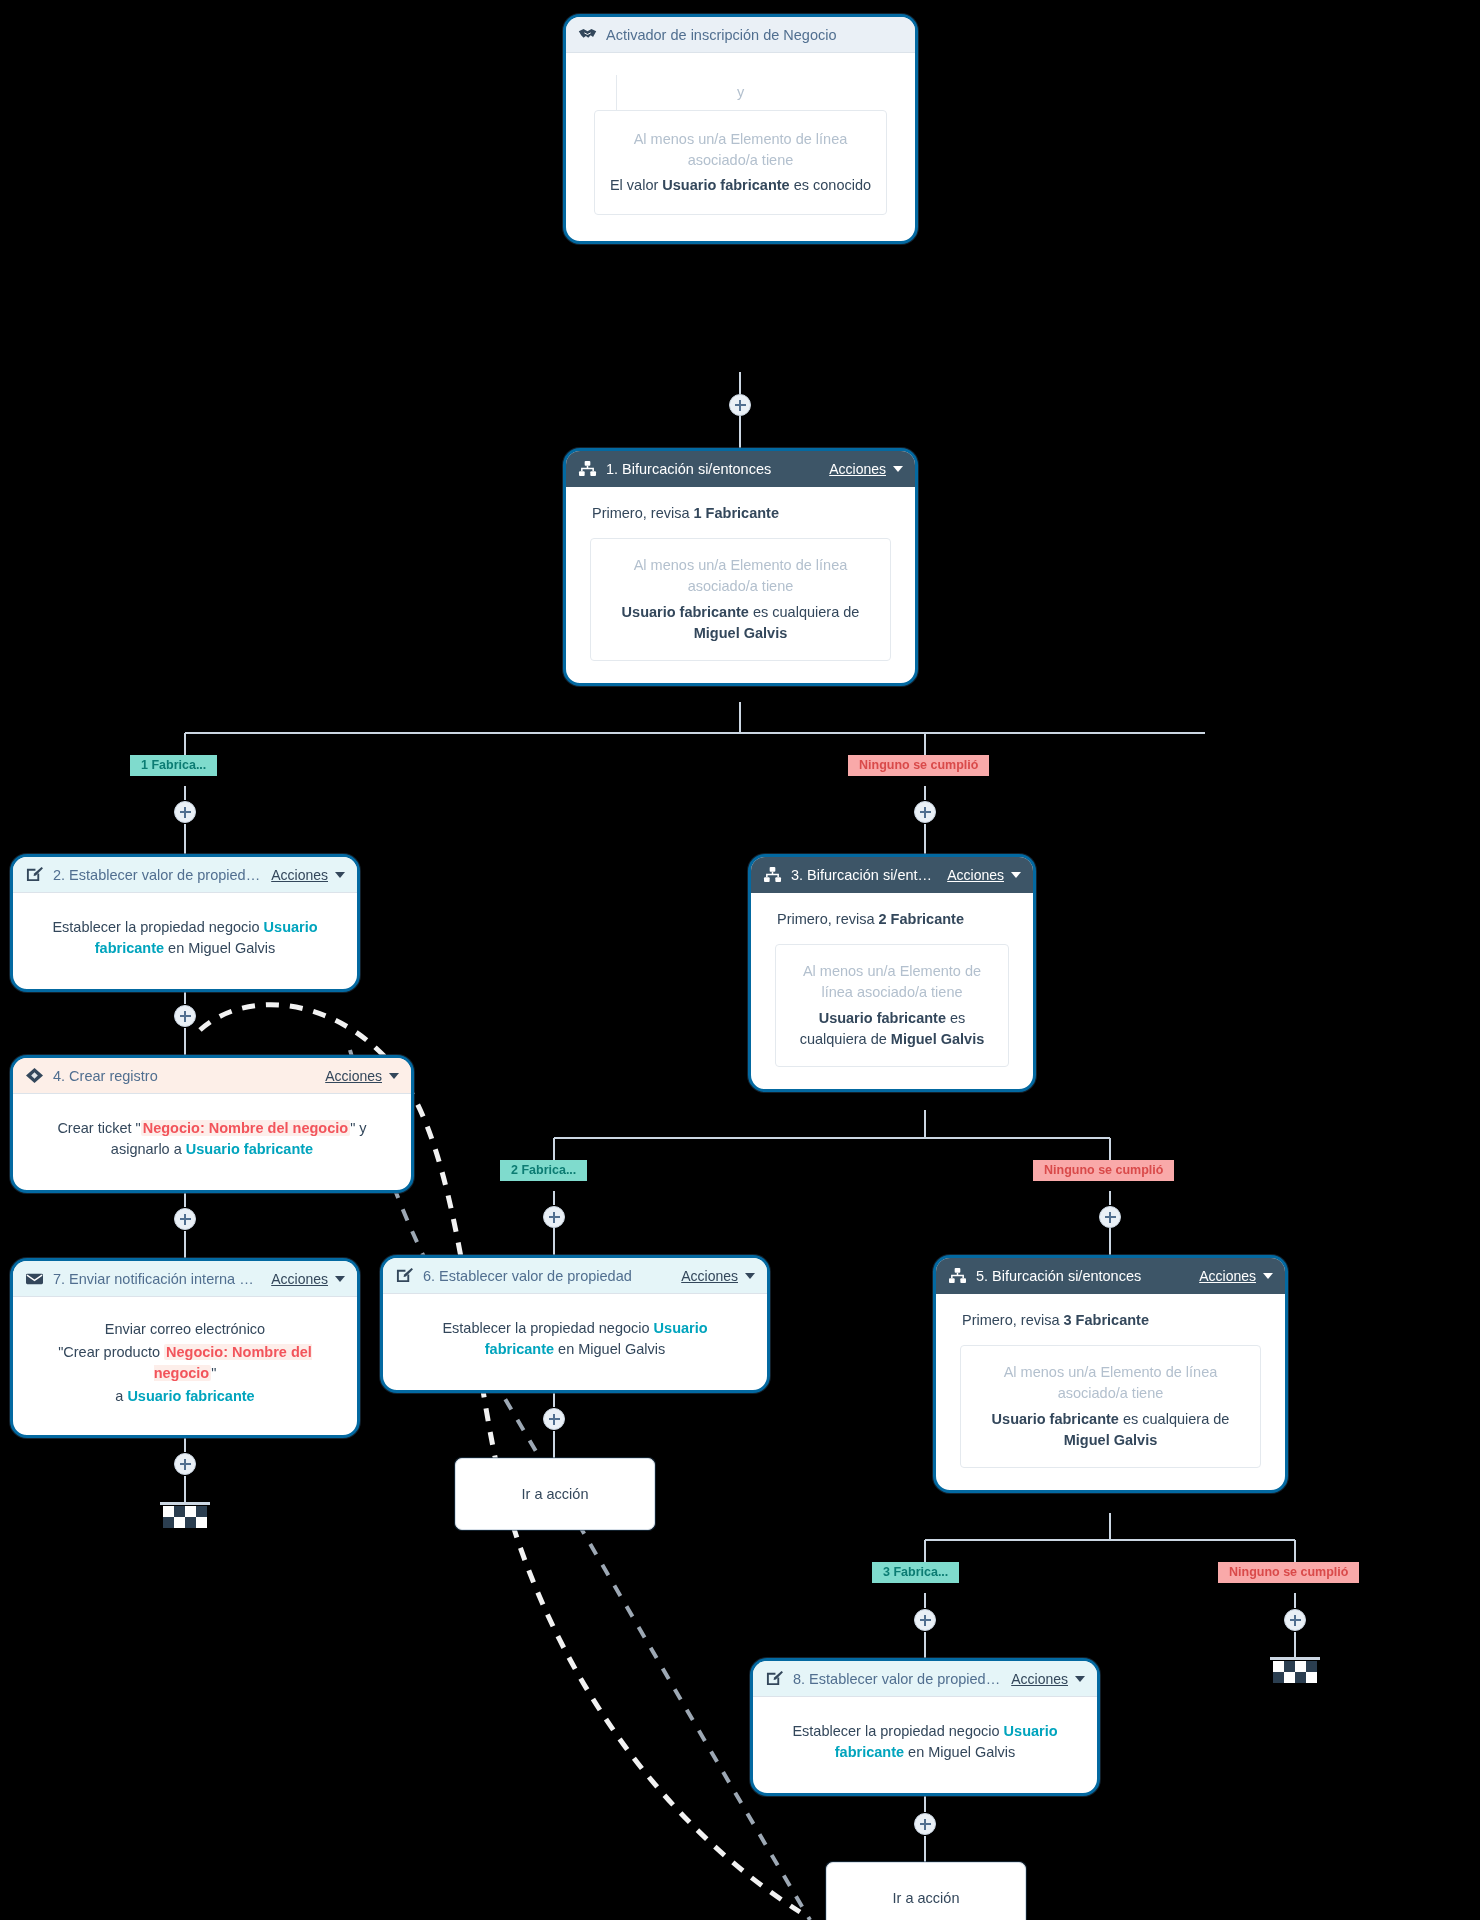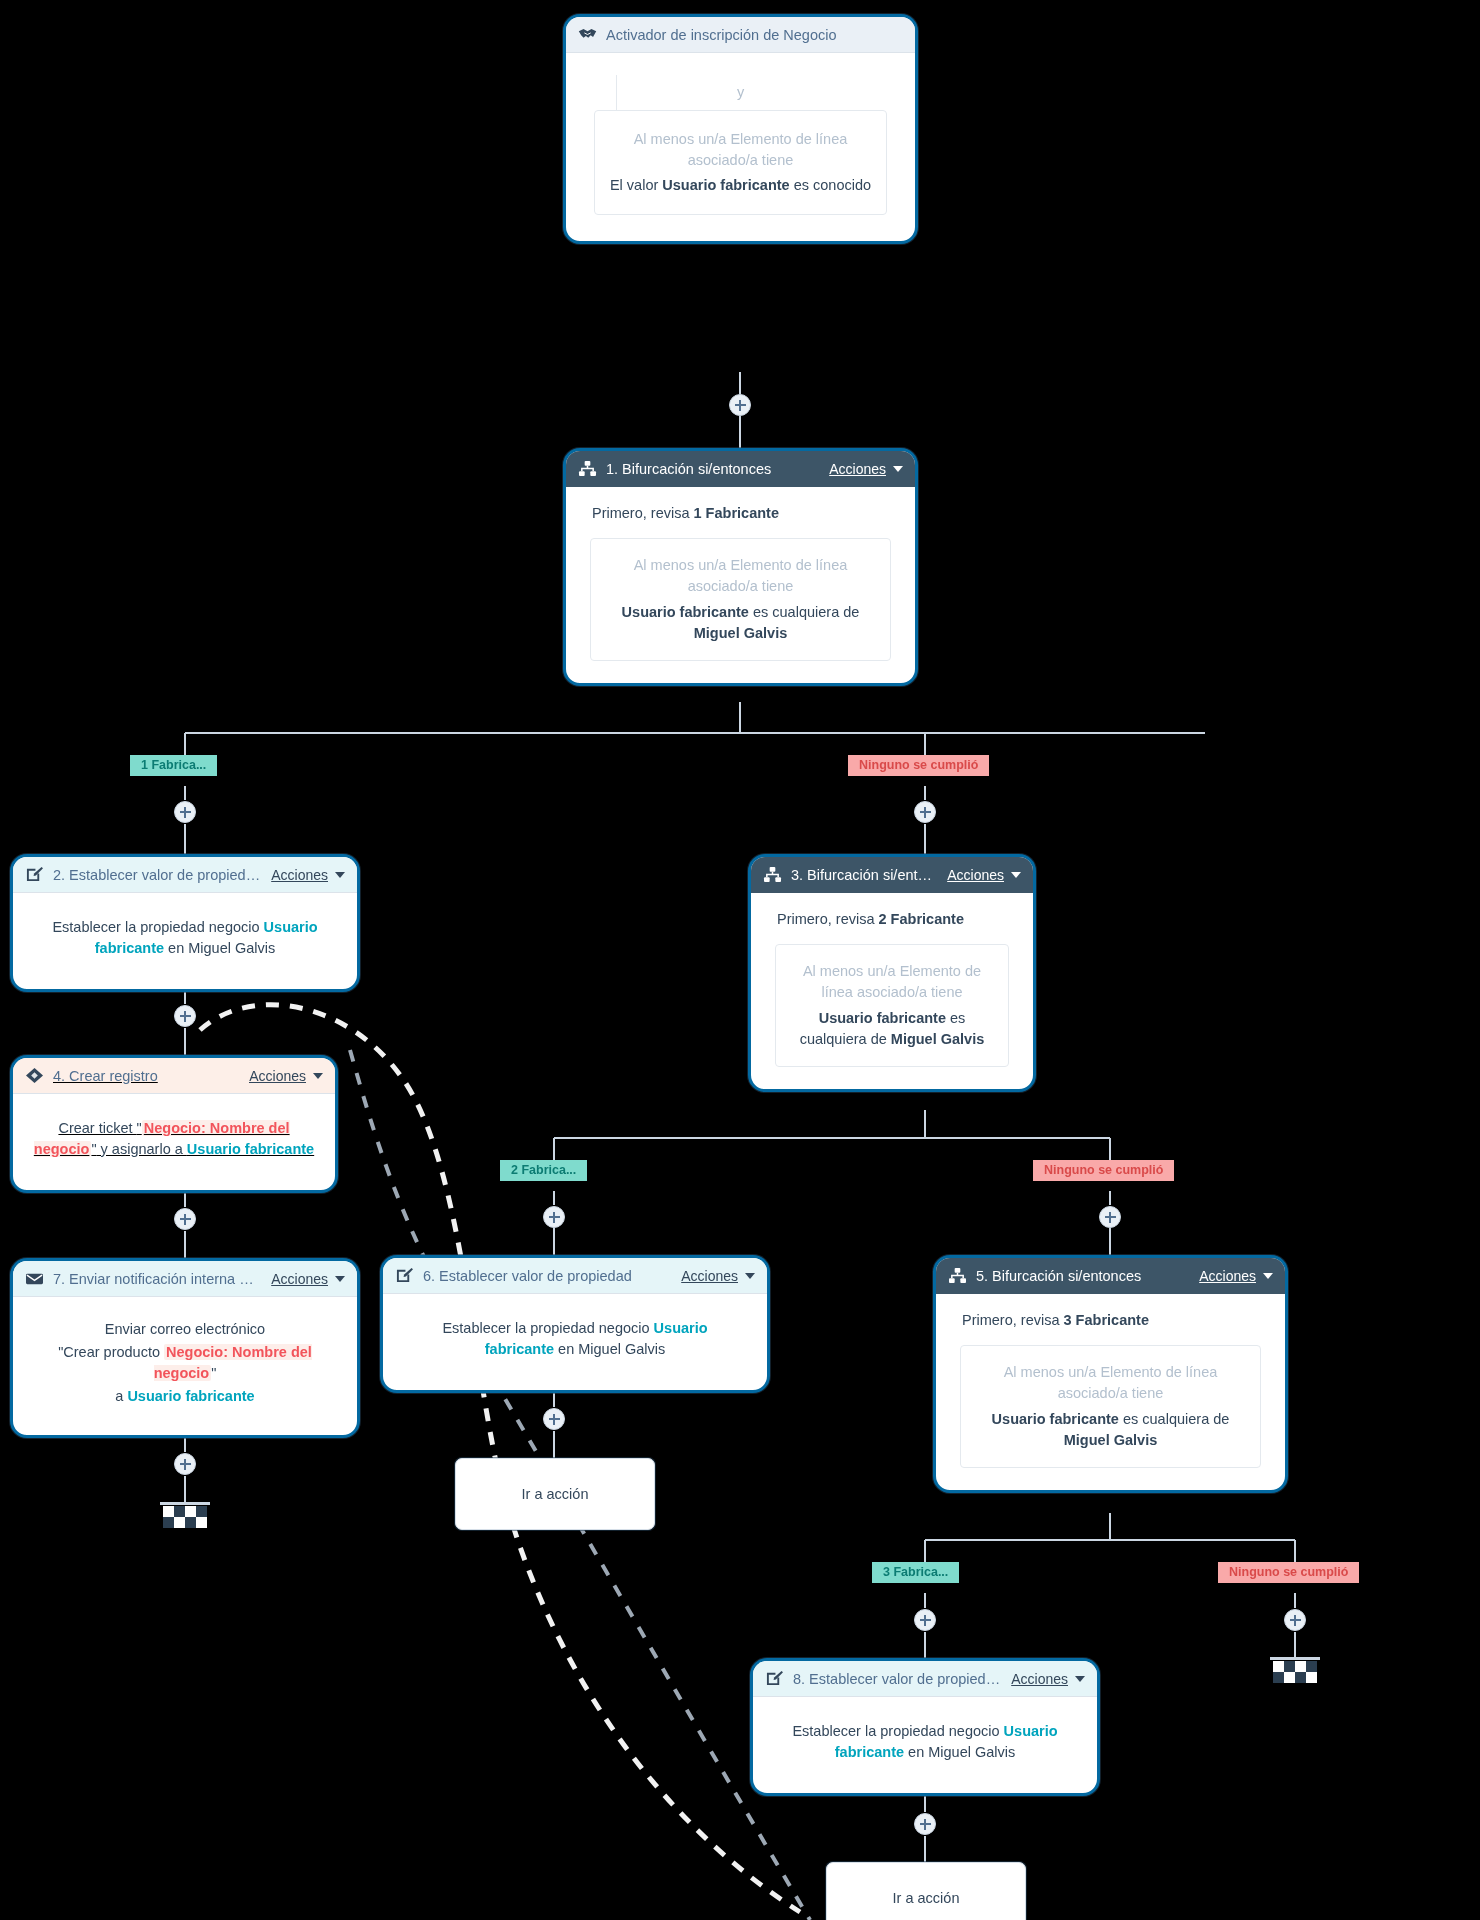--- a/index.html
+++ b/index.html
@@ -258,21 +258,21 @@
       <span class="acciones">
         <span class="alabel">Acciones</span>
         <span class="caret"></span>
       </span>
     </div>
     <div class="card-body" style="padding:24px 24px 30px;">
       <span>Establecer la propiedad negocio </span><span class="tealtext">Usuario fabricante</span><span> en Miguel Galvis</span>
     </div>
   </div>
 
-  <div class="card" style="left:10px; top:1055px; width:328px;text-decoration:underline;">
+  <div class="card" style="left:10px; top:1055px; width:404px;">
     <div class="card-head head-peach">
       <svg class="hicon" viewBox="0 0 20 18">
         <path d="M10 1 L19 9 L10 17 L1 9 Z" fill="#33475b"></path>
         <path d="M6.5 9 L10 5.5 L13.5 9 L10 12.5 Z" fill="#ffffff" opacity="0.85"></path>
       </svg>
       <span class="htitle">4. Crear registro</span>
       <span class="acciones">
         <span class="alabel">Acciones</span>
         <span class="caret"></span>
       </span>

